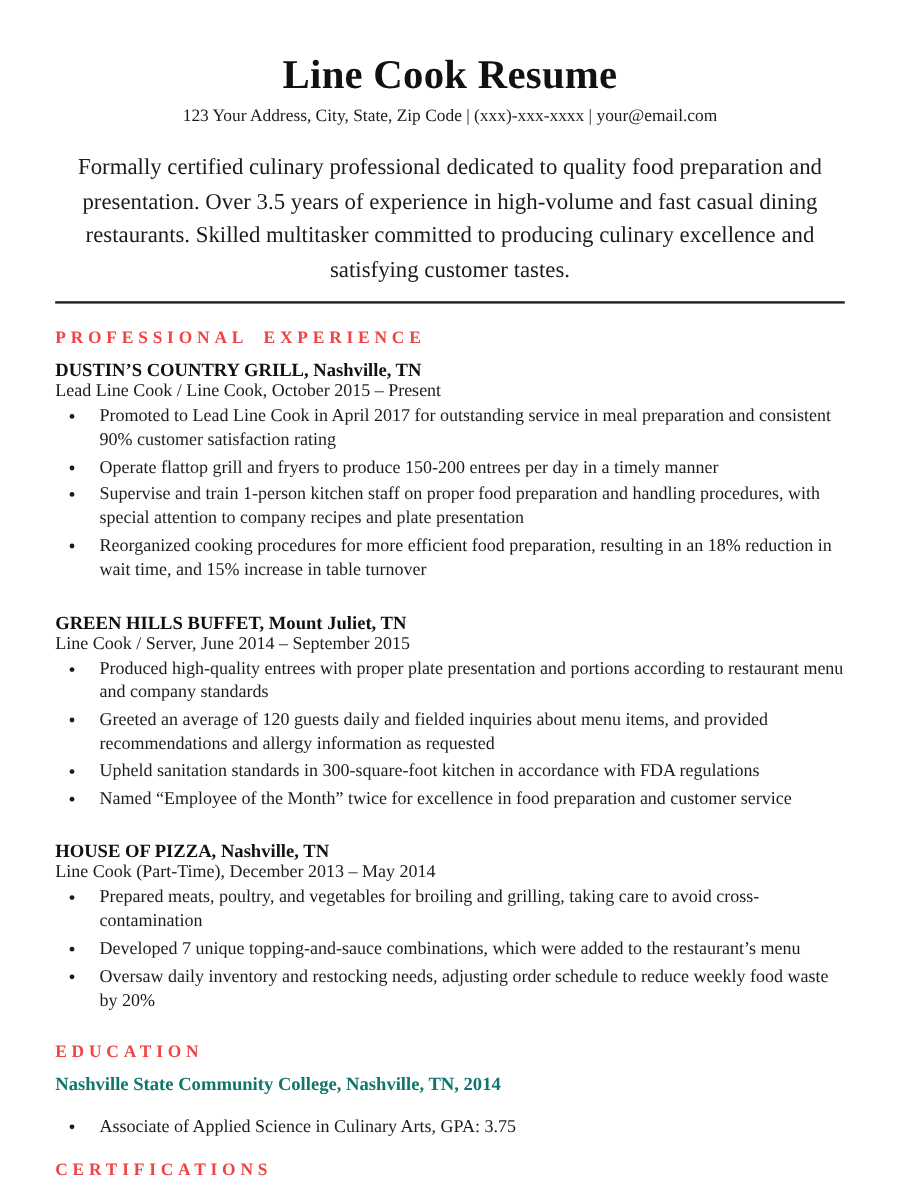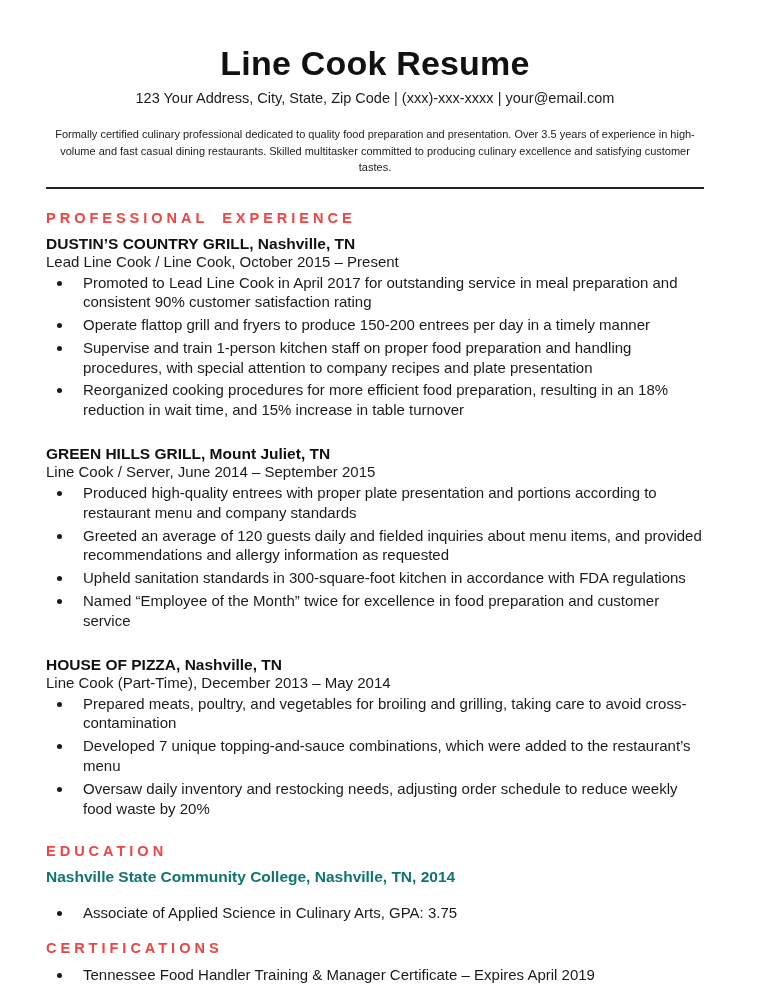--- a/index.html
+++ b/index.html
@@ -10,42 +10,42 @@
   body {
     width: 768px;
     height: 994px;
     overflow: hidden;
   }
   .page {
     box-sizing: border-box;
     width: 768px;
     height: 830px;
     padding: 44px 64px 0 46px;
-    font-family: Liberation Sans, sans-serif;
+    font-family: Liberation Serif, serif;
     color: #1b1b1b;
     font-size: 15px;
   }
   
   .doc-title {
     margin: 0 0 7px 0;
     text-align: center;
     font-size: 34px;
     font-weight: bold;
     letter-spacing: 0.2px;
     color: #111111;
   }
   .contact-line {
     margin: 0 0 20px 0;
     text-align: center;
     font-size: 14.5px;
   }
   .summary {
     margin: 0 0 11px 0;
     text-align: center;
-    font-size: 11px;
+    font-size: 19px;
     line-height: 1.5;
   }
   .rule {
     border: none;
     border-top: 2px solid #222222;
     margin: 0 0 21px 0;
   }
   
   .section-heading {
     margin: 0 0 9px 0;
@@ -114,21 +114,21 @@
       <p class="role-dates">Lead Line Cook / Line Cook, October 2015 – Present</p>
       <ul class="bullets">
         <li>Promoted to Lead Line Cook in April 2017 for outstanding service in meal preparation and consistent 90% customer satisfaction rating</li>
         <li>Operate flattop grill and fryers to produce 150-200 entrees per day in a timely manner</li>
         <li>Supervise and train 1-person kitchen staff on proper food preparation and handling procedures, with special attention to company recipes and plate presentation</li>
         <li>Reorganized cooking procedures for more efficient food preparation, resulting in an 18% reduction in wait time, and 15% increase in table turnover</li>
       </ul>
     </div>
 
     <div class="job">
-      <p class="employer">GREEN HILLS GRILL, Mount Juliet, TN</p>
+      <p class="employer">GREEN HILLS BUFFET, Mount Juliet, TN</p>
       <p class="role-dates">Line Cook / Server, June 2014 – September 2015</p>
       <ul class="bullets">
         <li>Produced high-quality entrees with proper plate presentation and portions according to restaurant menu and company standards</li>
         <li>Greeted an average of 120 guests daily and fielded inquiries about menu items, and provided recommendations and allergy information as requested</li>
         <li>Upheld sanitation standards in 300-square-foot kitchen in accordance with FDA regulations</li>
         <li>Named “Employee of the Month” twice for excellence in food preparation and customer service</li>
       </ul>
     </div>
 
     <div class="job">

